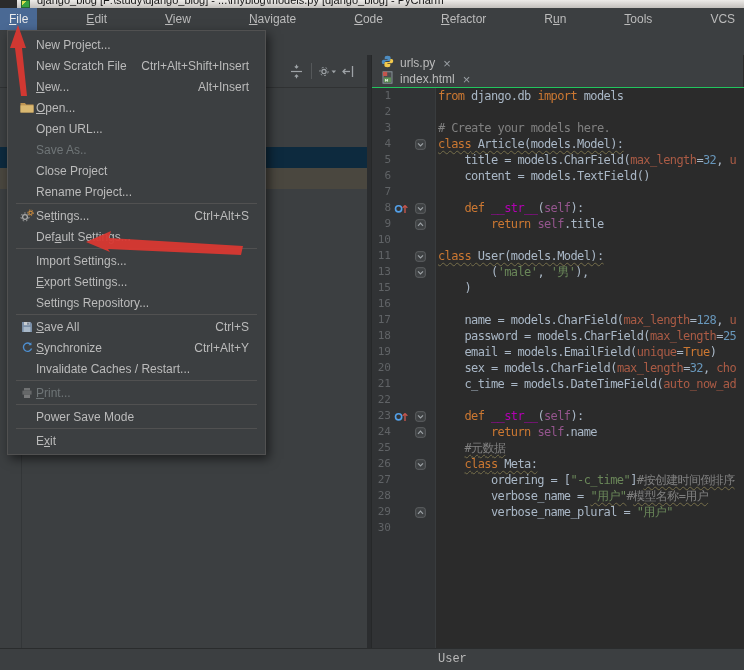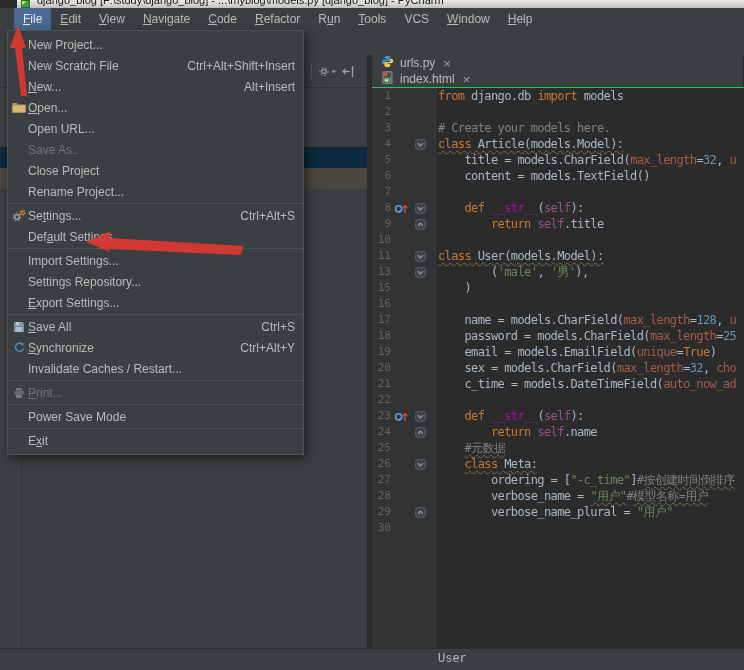--- a/index.html
+++ b/index.html
@@ -8,21 +8,21 @@
 
   
   #titlebar{position:absolute;left:17px;top:0;width:744px;height:8px;overflow:hidden;z-index:5;
             background:linear-gradient(#ECEAE7,#C2BFBB);}
   #titlebar .t{position:absolute;left:20px;top:-6px;font-size:11px;color:#151515;white-space:nowrap;}
   #app-icon{position:absolute;left:4px;top:0px;width:9px;height:8px;
             background:linear-gradient(135deg,#D8E24E 0 32%,#36A13F 32%);border:1px solid #27682e;box-sizing:border-box;}
 
   
   #menubar{position:absolute;left:0;top:8px;width:744px;height:22px;background:#3C3F41;
-           padding-left:14px;box-sizing:border-box;display:flex;z-index:20;}
+           box-sizing:border-box;display:flex;z-index:20;gap:40px;}
   .mb-item{height:22px;line-height:22px;padding:0 9px;font-size:12px;color:#BBBBBB;white-space:nowrap;}
   .mb-item.active{background:var(--menu-selection);color:#EAEAEA;}
   .mn{text-decoration:underline;}
 
   
   #navstrip{position:absolute;left:0;top:30px;width:744px;height:25px;background:#3C3F41;}
 
   
   #panel{position:absolute;left:0;top:55px;width:371px;height:593px;background:var(--panel-bg);}
   #panel .toolbar{position:absolute;left:0;top:0;width:100%;height:33px;border-bottom:1px solid #303233;box-sizing:border-box;}
@@ -57,23 +57,23 @@
   .c-slf{color:var(--self-kw)} .c-mag{color:var(--magic-method)}
   .wv{text-decoration:underline;text-decoration-style:wavy;text-decoration-color:var(--squiggle);
       text-decoration-thickness:1px;text-underline-offset:2px;}
 
   
   #bottombar{position:absolute;left:0;top:648px;width:744px;height:22px;background:#3C3F41;
              border-top:1px solid #2A2C2D;box-sizing:border-box;z-index:4;font-family:Liberation Mono, monospace;}
   #bottombar .bc{position:absolute;left:438px;top:3px;font-size:12px;color:#BBBBBB;}
 
   
-  #filemenu{position:absolute;left:7px;top:30px;width:297px;background:var(--popup-bg);
+  #filemenu{position:absolute;left:7px;top:30px;width:259px;background:var(--popup-bg);
             border:1px solid var(--popup-border);box-shadow:3px 4px 10px rgba(0,0,0,.55);
-            padding:3px 0;box-sizing:border-box;z-index:40;}
+            padding:3px 8px;box-sizing:border-box;z-index:40;}
   .mi{height:21px;display:flex;align-items:center;padding:0 8px 0 2px;font-size:12px;color:#BBBBBB;white-space:nowrap;}
   .mi .ico{flex:0 0 18px;display:flex;justify-content:center;align-items:center;}
   .mi .sp{flex:1;}
   .mi .sc{color:#BBBBBB;}
   .mi.dis,.mi.dis .sc{color:var(--disabled-text);}
   .mi .sub{font-size:9px;color:#BBBBBB;margin-right:1px;}
   .sep{height:1px;background:var(--popup-border);margin:1px 0;}
 
   
   #arrows{position:absolute;left:0;top:0;width:744px;height:670px;z-index:60;pointer-events:none;}
@@ -462,26 +462,26 @@
       <span class="sp"></span>
     </div>
     <div class="sep"></div>
     <div class="mi">
       <span class="ico"></span>
       <span class="lab"><span>Import Settings...</span></span>
       <span class="sp"></span>
     </div>
     <div class="mi">
       <span class="ico"></span>
+      <span class="lab"><span class="mn">E</span><span>xport Settings...</span></span>
+      <span class="sp"></span>
+    </div>
+    <div class="mi">
+      <span class="ico"></span>
       <span class="lab"><span>Settings Repository...</span></span>
-      <span class="sp"></span>
-    </div>
-    <div class="mi">
-      <span class="ico"></span>
-      <span class="lab"><span class="mn">E</span><span>xport Settings...</span></span>
       <span class="sp"></span>
     </div>
     <div class="sep"></div>
     <div class="mi">
       <span class="ico">
         <svg width="12" height="12" viewBox="0 0 12 12">
           <path d="M1 1h8.5L11 2.5V11H1z" fill="#7A8FA8"></path>
           <rect x="3" y="1" width="5.5" height="3.2" fill="#C9CDD1"></rect>
           <rect x="6.3" y="1.5" width="1.4" height="2.2" fill="#5A6B80"></rect>
           <rect x="2.6" y="6" width="6.8" height="5" fill="#A8B8C8"></rect>

